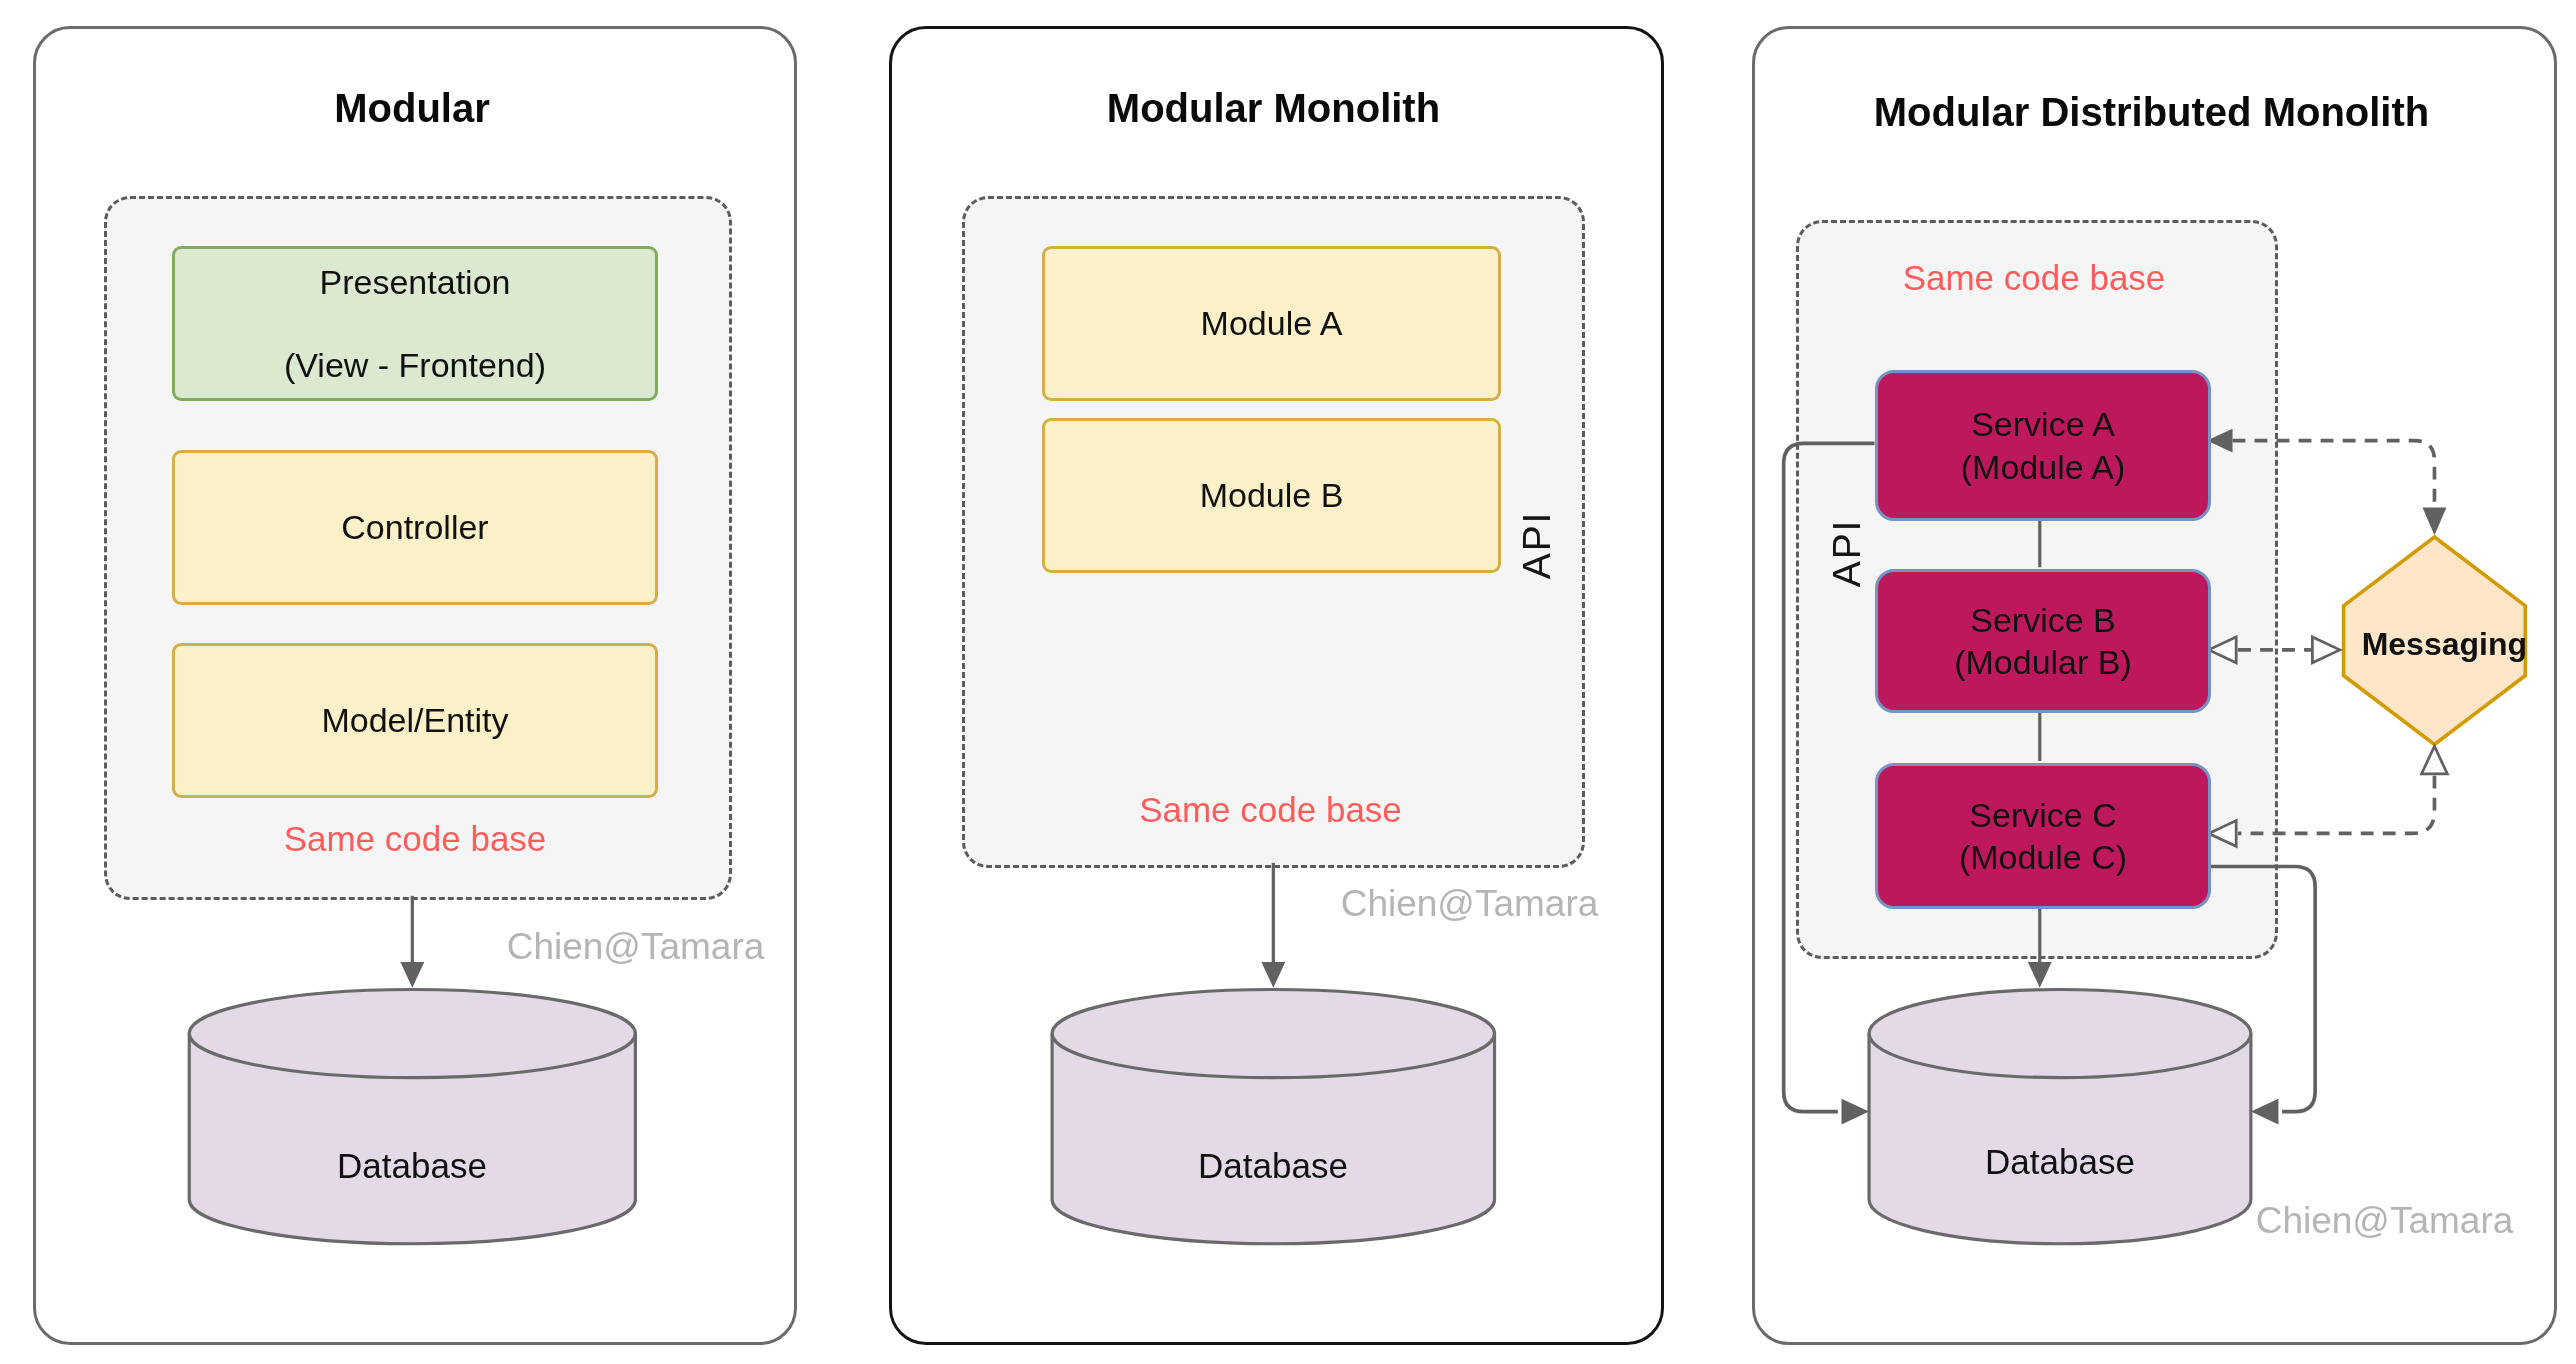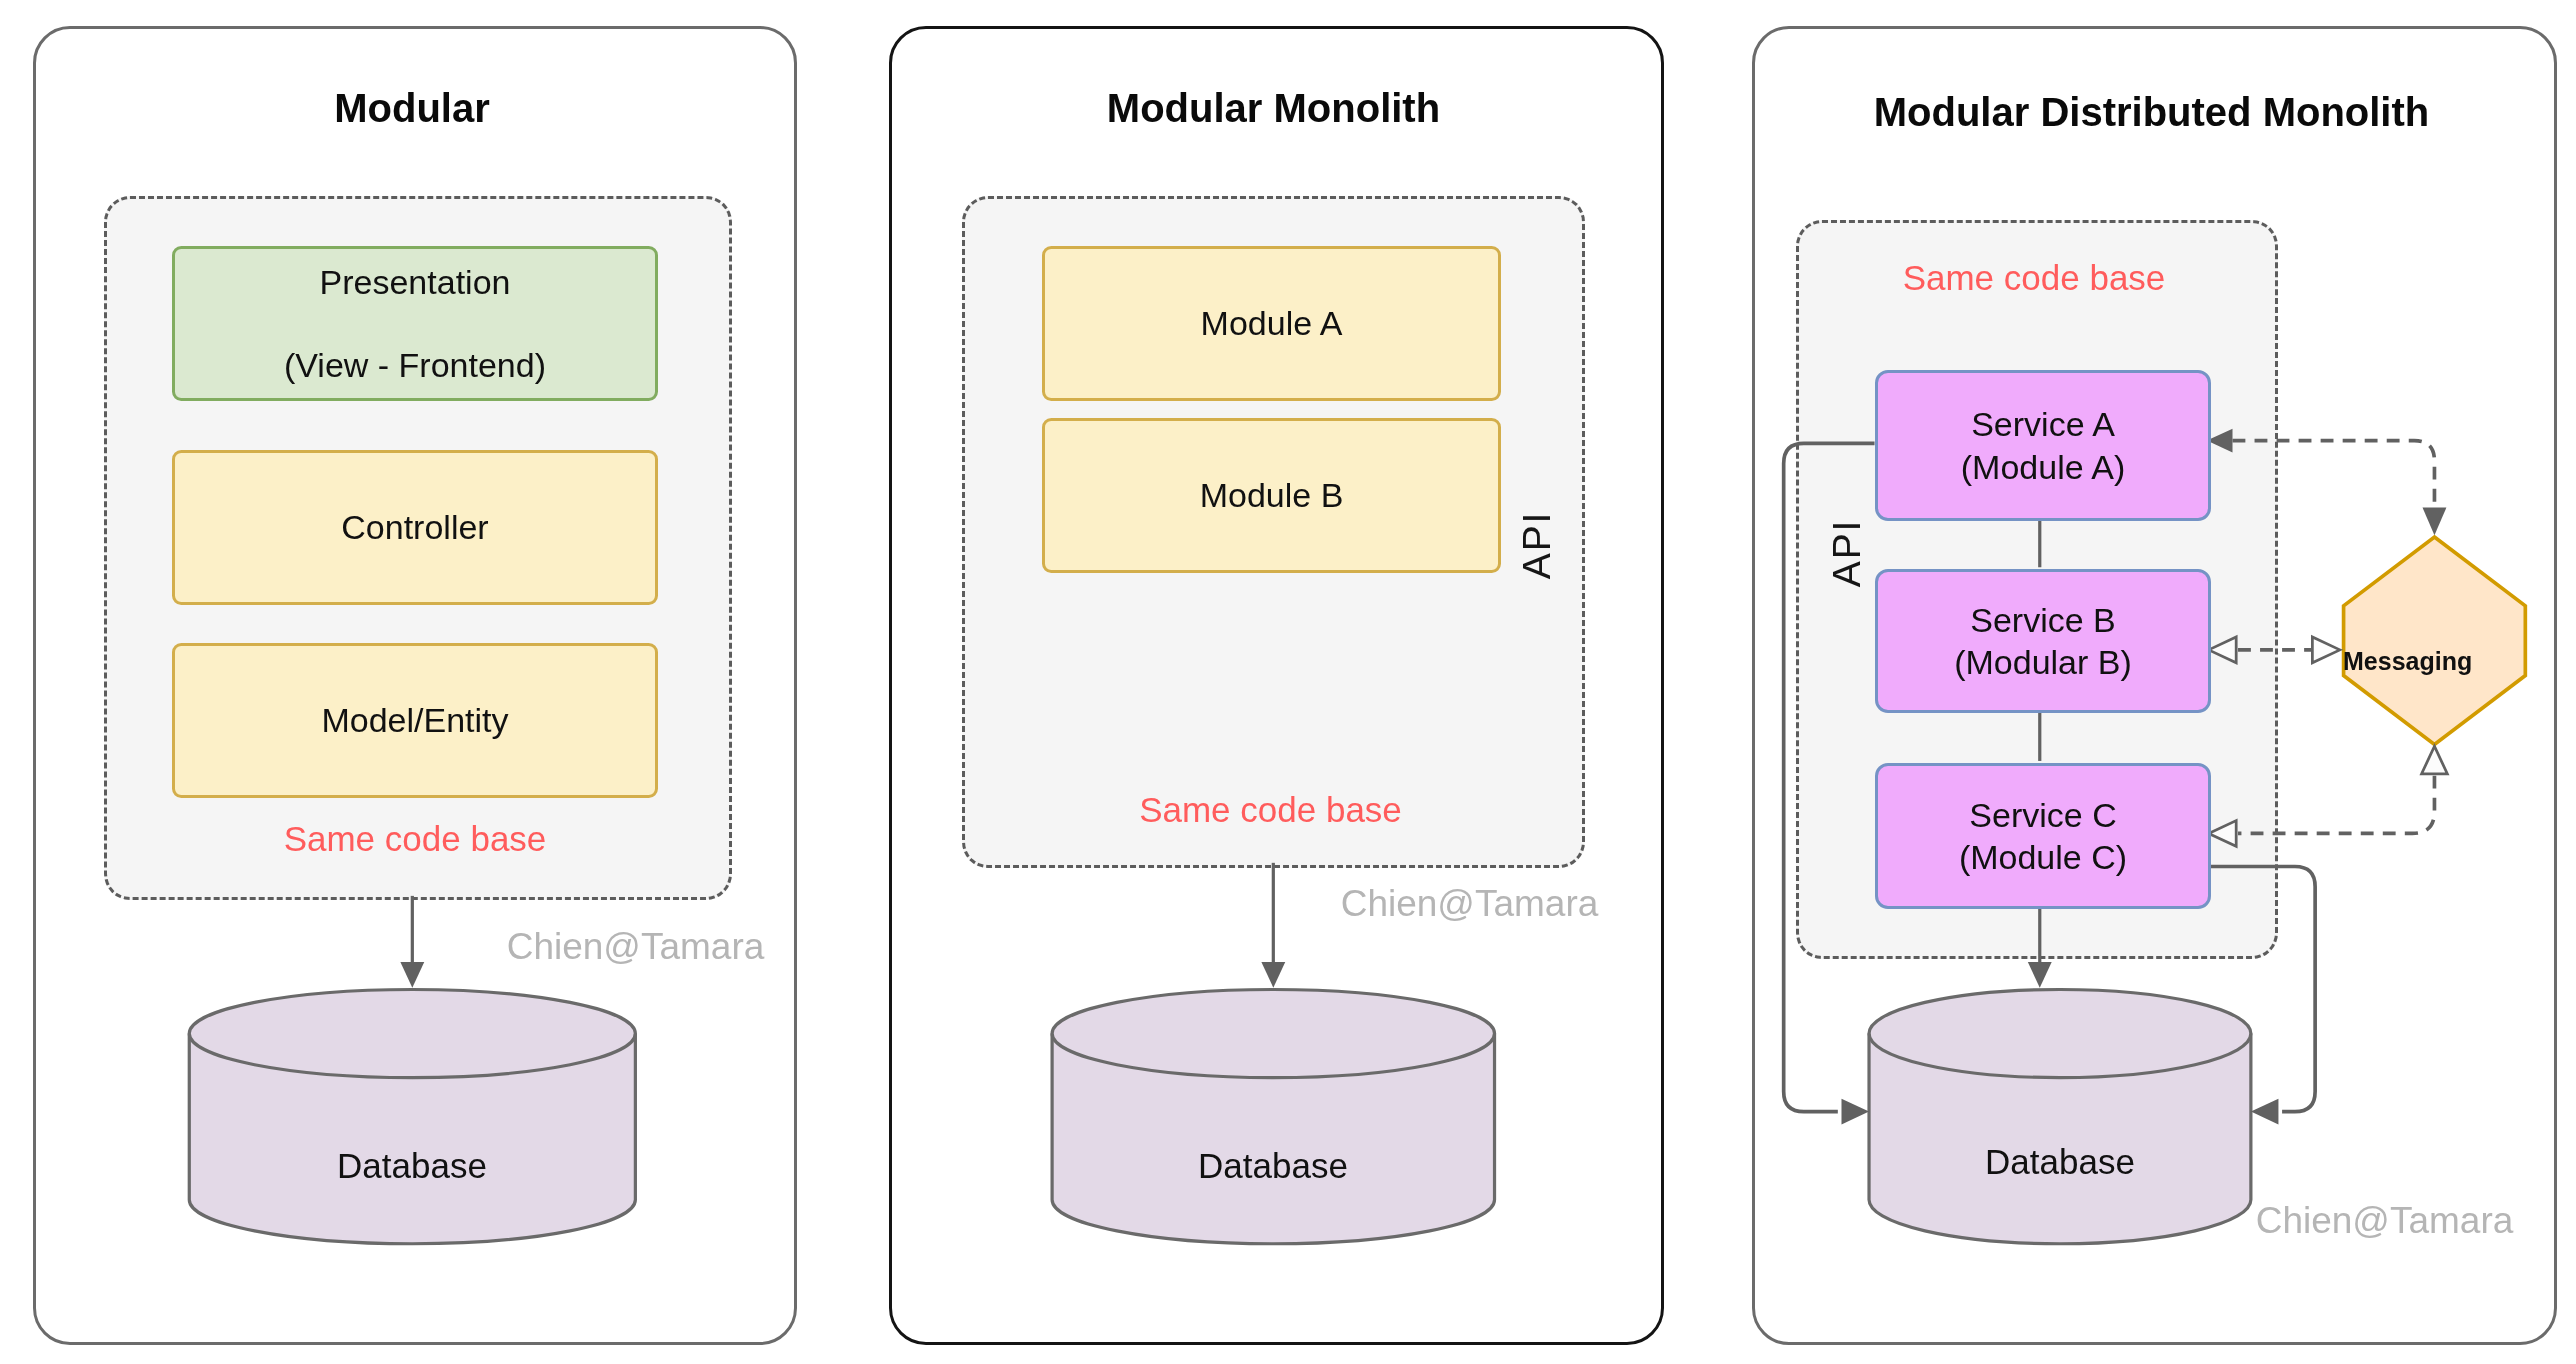--- a/index.html
+++ b/index.html
@@ -10,27 +10,27 @@
   .panel{position:absolute;background:#ffffff;border-radius:37px;z-index:0;}
   .panel.gray{border:3.2px solid #6B6B6B;}
   .panel.black{border:3.7px solid #141414;}
   .dashed-box{position:absolute;background:#F5F5F5;border:3.7px dashed #5C5C5C;border-radius:26px;z-index:1;}
   .svg-layer{position:absolute;left:0;top:0;z-index:2;}
   .panel-title{position:absolute;text-align:center;font-size:40px;font-weight:bold;color:#0A0A0A;z-index:3;}
   .node{position:absolute;display:flex;flex-direction:column;justify-content:center;align-items:center;
         text-align:center;font-size:34px;color:#111;line-height:1.25;z-index:3;border-radius:9.2px;}
   .node.green{background:#DBE9D0;border:3.2px solid #81AC5F;}
   .node.yellow{background:#FCF0C8;border:3.2px solid #D3AE4B;justify-content:center;}
-  .node.blue{background:#f0abfc;border:3.2px solid #7593C5;border-radius:13px;}
+  .node.blue{background:#be185d;border:3.2px solid #7593C5;border-radius:19px;}
   .note{position:absolute;text-align:center;font-size:35px;color:#FF5C5C;z-index:3;}
   .watermark{position:absolute;text-align:center;font-size:37px;color:#B5B5B5;z-index:3;}
   .db-label{position:absolute;text-align:center;font-size:35px;color:#111;z-index:3;}
   .api-label{position:absolute;text-align:center;font-size:39px;color:#161616;z-index:3;
              transform:rotate(-90deg);transform-origin:center center;letter-spacing:1.8px;}
-  .messaging-label{position:absolute;text-align:left;font-size:25px;font-weight:bold;color:#111;z-index:3;margin-top:21px;}
+  .messaging-label{position:absolute;text-align:right;font-size:32px;font-weight:bold;color:#111;z-index:3;}
 </style>
 </head>
 <body>
 
 <div class="canvas">
 
   <div class="panel gray" style="left:33px;top:26px;width:758px;height:1313px;"></div>
   <div class="panel black" style="left:889px;top:26px;width:769px;height:1313px;"></div>
   <div class="panel gray" style="left:1752px;top:26px;width:799px;height:1313px;"></div>
 

